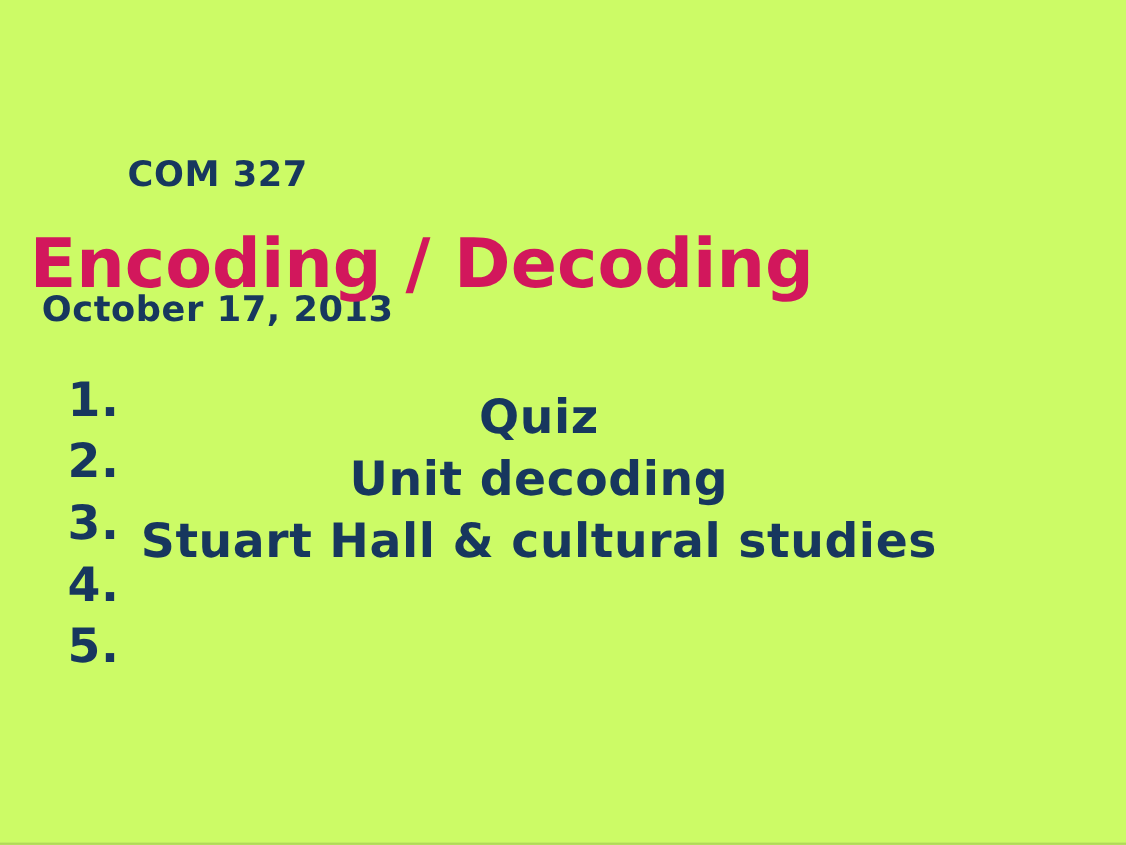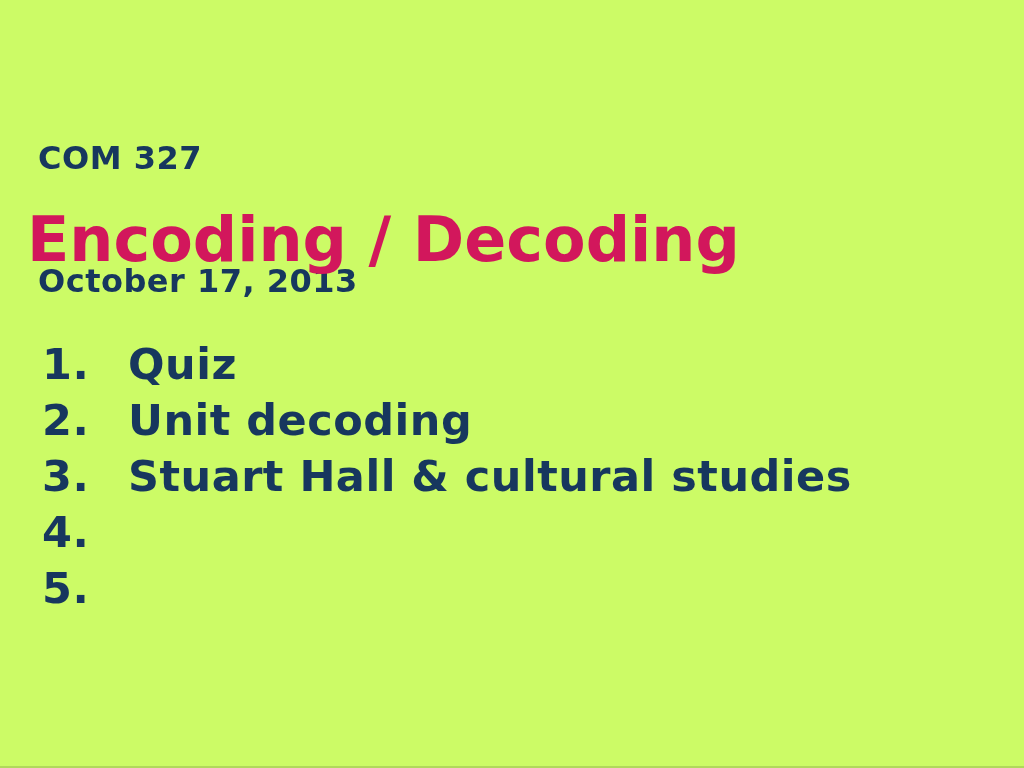--- a/index.html
+++ b/index.html
@@ -11,20 +11,21 @@
   body{
     width:1024px;height:768px;
     background:var(--bg);
     font-family:"DejaVu Sans","Liberation Sans",sans-serif;
     overflow:hidden;
     position:relative;
   }
   .slide{
     position:absolute;inset:0;
     background:var(--bg);
+    text-align:center;
   }
   .header{
     position:absolute;
     left:38px;top:56px;
     color:var(--navy);
     font-weight:bold;
     font-size:32px;
     line-height:41px;
     letter-spacing:0.5px;
     white-space:pre;
@@ -52,20 +53,21 @@
     height:56px;
     line-height:56px;
     white-space:pre;
   }
   .agenda-num{
     width:86px;
     flex:0 0 86px;
   }
   .agenda-text{
     flex:1;
+    margin-top:16px;
   }
   .bottom-edge{
     position:absolute;
     left:0;right:0;bottom:0;
     height:2px;
     background:rgba(90,110,60,0.25);
   }
 </style>
 </head>
 <body>

